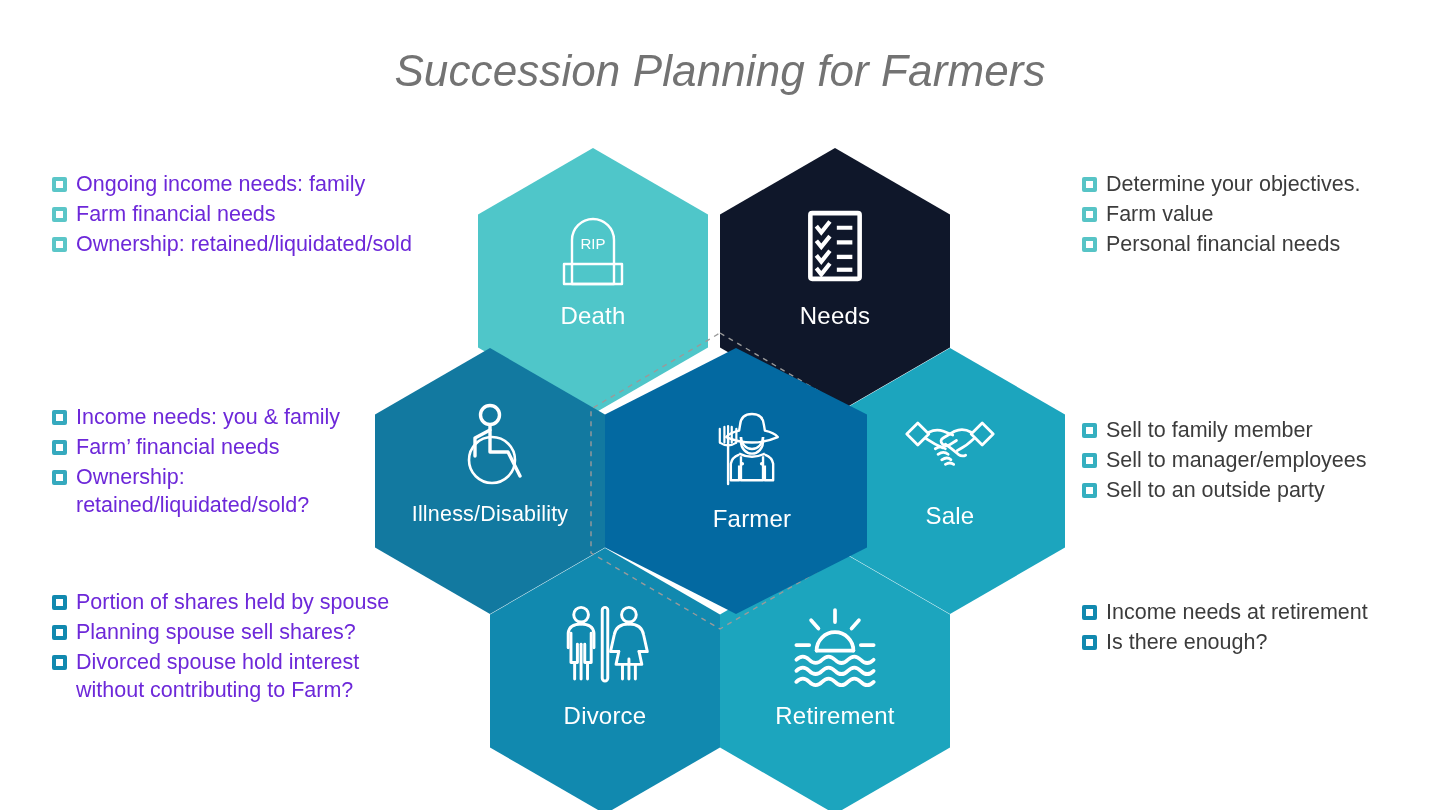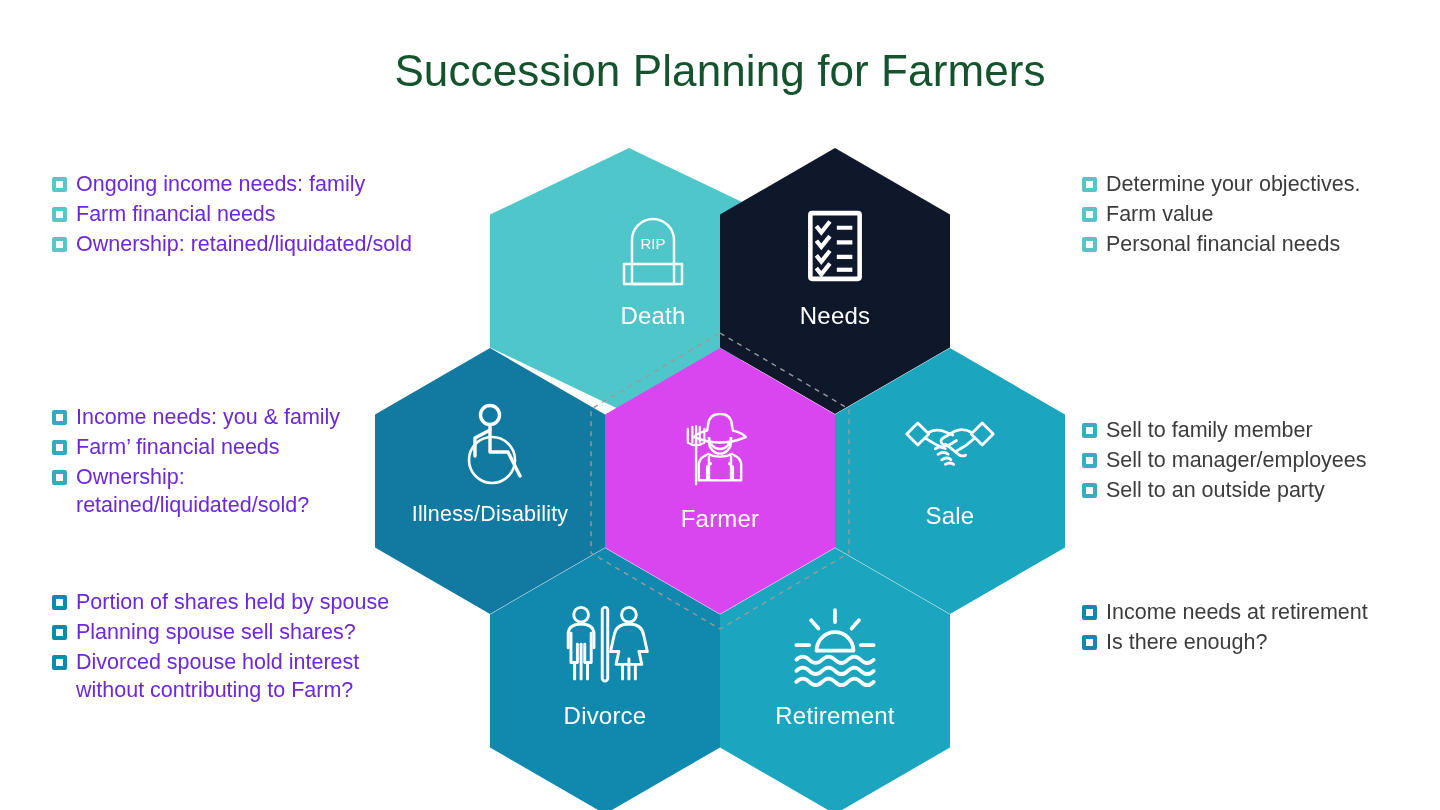--- a/index.html
+++ b/index.html
@@ -49,21 +49,21 @@
     margin-top:10px;
     color:#ffffff;
     font-size:24px;
     font-weight:400;
     letter-spacing:0.2px;
     white-space:nowrap;
   }
   .hex.small-label .hex-label{font-size:21.5px;}
 
   
-  #hex-death      {left:115px; top:0px;padding-left:48px;}
+  #hex-death      {left:103px; top:0px;}
   #hex-needs      {left:345px; top:0px;}
   #hex-illness    {left:0px;   top:200px;}
   #hex-farmer     {left:230px; top:200px;}
   #hex-sale       {left:460px; top:200px;}
   #hex-divorce    {left:115px; top:400px;}
   #hex-retirement {left:345px; top:400px;}
 
   
   #farmer-ring{
     position:absolute;
@@ -106,21 +106,21 @@
   #block-death      {left:52px;  top:170px;  width:450px;}
   #block-illness    {left:52px;  top:403px;  width:400px;}
   #block-divorce    {left:52px;  top:588px;  width:440px;}
   #block-needs      {left:1082px;top:170px;  width:350px;}
   #block-sale       {left:1082px;top:416px;  width:350px;}
   #block-retirement {left:1082px;top:598px;  width:350px;}
 </style>
 </head>
 <body>
 
-<div id="page-title" style="color: #14532d;">Succession Planning for Farmers</div>
+<div id="page-title" style="color: #737373; font-style: italic;">Succession Planning for Farmers</div>
 
 <div class="txt-block left" id="block-death">
   <div class="bullet-row">
     <span class="bullet-box" style="background: rgb(91, 198, 200);">
         <i></i>
       </span>
     <span class="bullet-text">Ongoing income needs: family</span>
   </div>
   <div class="bullet-row">
     <span class="bullet-box" style="background: rgb(91, 198, 200);">
@@ -280,21 +280,21 @@
       <svg viewBox="0 0 92 92" width="92" height="92">
         <circle cx="46" cy="15" r="9.5" fill="none" stroke="#ffffff" stroke-width="3.4"></circle>
         <path d="M46 25 L46 52 L64 52 L76 76" fill="none" stroke="#ffffff" stroke-width="3.4" stroke-linecap="round" stroke-linejoin="round"></path>
         <path d="M46 30 L31 38 L31 56" fill="none" stroke="#ffffff" stroke-width="3.4" stroke-linecap="round" stroke-linejoin="round"></path>
         <circle cx="48" cy="60" r="23" fill="none" stroke="#ffffff" stroke-width="2.6"></circle>
       </svg>
     </div>
     <div class="hex-label">Illness/Disability</div>
   </div>
 
-  <div class="hex" id="hex-farmer" style="background: #d946ef;">
+  <div class="hex" id="hex-farmer" style="background: #0369a1; padding-left: 32px;">
     <div class="hex-icon">
       <svg viewBox="0 0 100 100" width="100" height="100">
 
         <path d="M37 24 q1 -12 13 -12 q12 0 13 12 l1 6
                  q10 2 14 7 q-14 6 -28 6 q-14 0 -28 -6 q4 -5 14 -7 z" fill="none" stroke="#ffffff" stroke-width="2.6" stroke-linejoin="round"></path>
 
         <path d="M38 37 a12 13 0 0 0 24 0" fill="none" stroke="#ffffff" stroke-width="2.6"></path>
         <path d="M38 37 L38 42 a12 13 0 0 0 24 0 L62 37" fill="none" stroke="#ffffff" stroke-width="2.6" stroke-linejoin="round"></path>
 
         <path d="M36 56 q-8 3 -9 10 l0 18 l9 0 l0 -16" fill="none" stroke="#ffffff" stroke-width="2.6" stroke-linejoin="round"></path>

